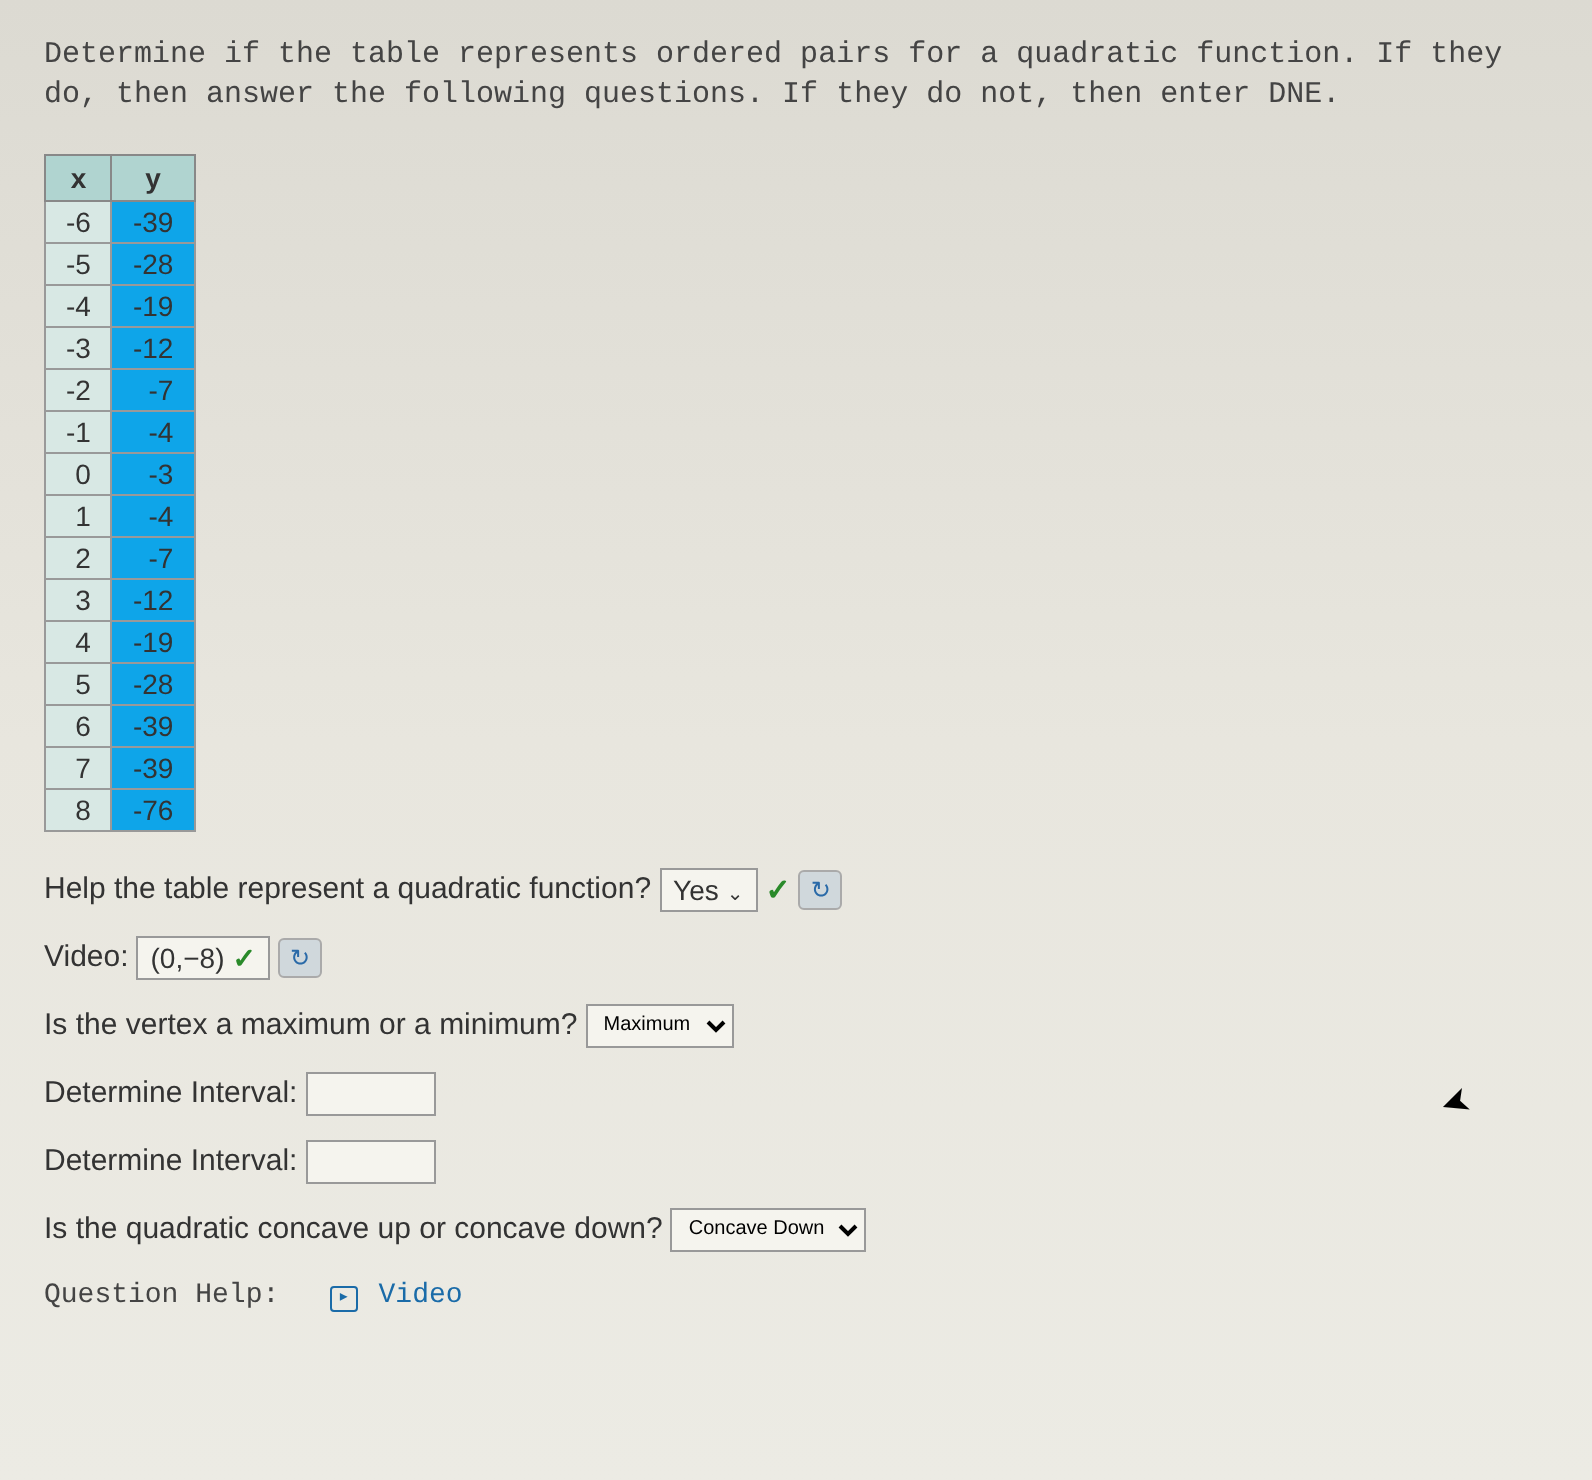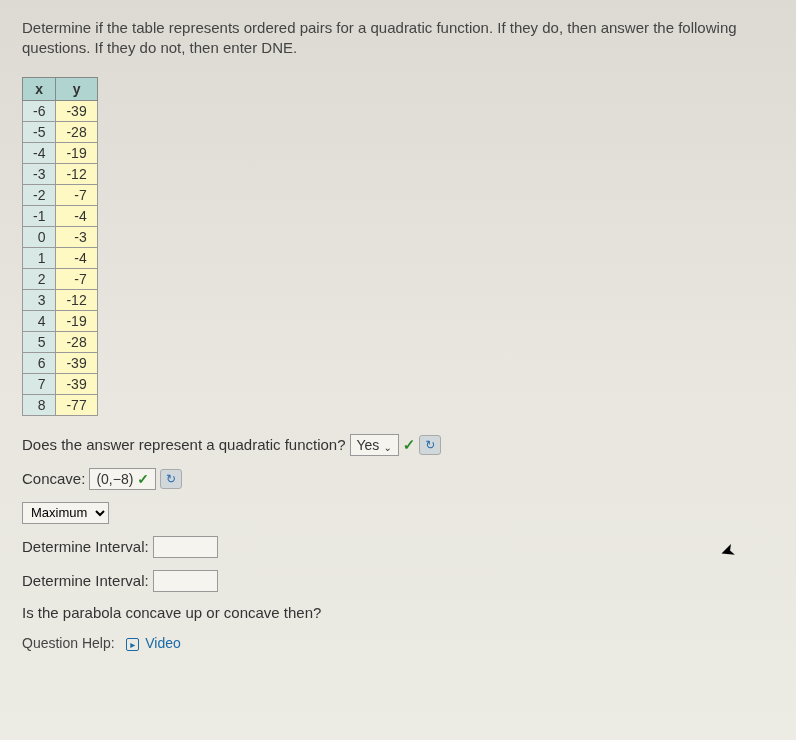--- a/index.html
+++ b/index.html
@@ -15,39 +15,40 @@
       padding: 18px 22px;
       color: #333;
       position: relative;
       overflow: hidden;
     }
     .instructions {
       font-size: 15px;
       color: #444;
       line-height: 1.35;
       margin-bottom: 18px;
+      font-family: Liberation Mono, monospace;
     }
     .data-table {
       border-collapse: collapse;
       margin-bottom: 18px;
     }
     .data-table th {
       background: #b0d4d0;
       border: 1px solid #888;
       padding: 3px 12px;
       font-weight: bold;
       text-align: center;
       font-size: 14px;
     }
     .data-table td {
       border: 1px solid #999;
       padding: 2px 10px;
       text-align: right;
       font-size: 14px;
-      background: #fef9c3;
+      background: #0ea5e9;
       min-width: 28px;
     }
     .data-table td:first-child {
       background: #d8e8e4;
     }
     .question-row {
       font-size: 15px;
       color: #333;
       margin-bottom: 12px;
       display: flex;
@@ -62,21 +63,21 @@
       background: #f5f4ee;
       padding: 2px 6px;
       font-size: 14px;
       gap: 4px;
       height: 22px;
     }
     .plain-select {
       border: 1px solid #999;
       background: #f5f4ee;
       padding: 1px 4px;
-      font-size: 13px;
+      font-size: 10px;
       height: 22px;
     }
     .input-box {
       border: 1px solid #999;
       background: #f5f4ee;
       width: 65px;
       height: 22px;
     }
     .check-icon {
       color: #2a8a2a;
@@ -90,20 +91,21 @@
       font-size: 12px;
       color: #2a6aa8;
       cursor: pointer;
       display: inline-flex;
       align-items: center;
     }
     .help-row {
       font-size: 14px;
       color: #444;
       margin-top: 14px;
+      font-family: Liberation Mono, monospace;
     }
     .video-link {
       color: #1a6ba8;
       cursor: pointer;
     }
     .video-icon {
       border: 1px solid #1a6ba8;
       padding: 0 3px;
       font-size: 10px;
       border-radius: 2px;
@@ -182,62 +184,66 @@
       <tr>
         <td>6</td>
         <td>-39</td>
       </tr>
       <tr>
         <td>7</td>
         <td>-39</td>
       </tr>
       <tr>
         <td>8</td>
-        <td>-77</td>
+        <td>-76</td>
       </tr>
     </tbody>
 </table>
 
 <div class="question-row">
-  <span>Does the answer represent a quadratic function?</span>
+  <span>Help the table represent a quadratic function?</span>
   <span class="answer-box">
     <span>Yes</span>
     <span style="font-size:10px;">⌄</span>
   </span>
   <span class="check-icon">✓</span>
   <span class="retry-btn">↻</span>
 </div>
 
 <div class="question-row">
-  <span>Concave:</span>
+  <span>Video:</span>
   <span class="answer-box">
     <span>(0,−8)</span>
     <span class="check-icon">✓</span>
   </span>
   <span class="retry-btn">↻</span>
 </div>
 
 <div class="question-row">
+  <span>Is the vertex a maximum or a minimum?</span>
   <select class="plain-select">
     <option>Maximum</option>
   </select>
 </div>
 
 <div class="question-row">
   <span>Determine Interval:</span>
   <input class="input-box" style="">
 </div>
 
 <div class="question-row">
   <span>Determine Interval:</span>
   <input class="input-box" style="">
 </div>
 
 <div class="question-row">
-  <span>Is the parabola concave up or concave then?</span>
+  <span>Is the quadratic concave up or concave down?</span>
+  <select class="plain-select">
+    <option>Concave Down</option>
+  </select>
 </div>
 
 <div class="help-row">
   <span>Question Help:</span>
   &nbsp;
   <span class="video-link">
     <span class="video-icon">▸</span>
     <span>Video</span>
   </span>
 </div>

